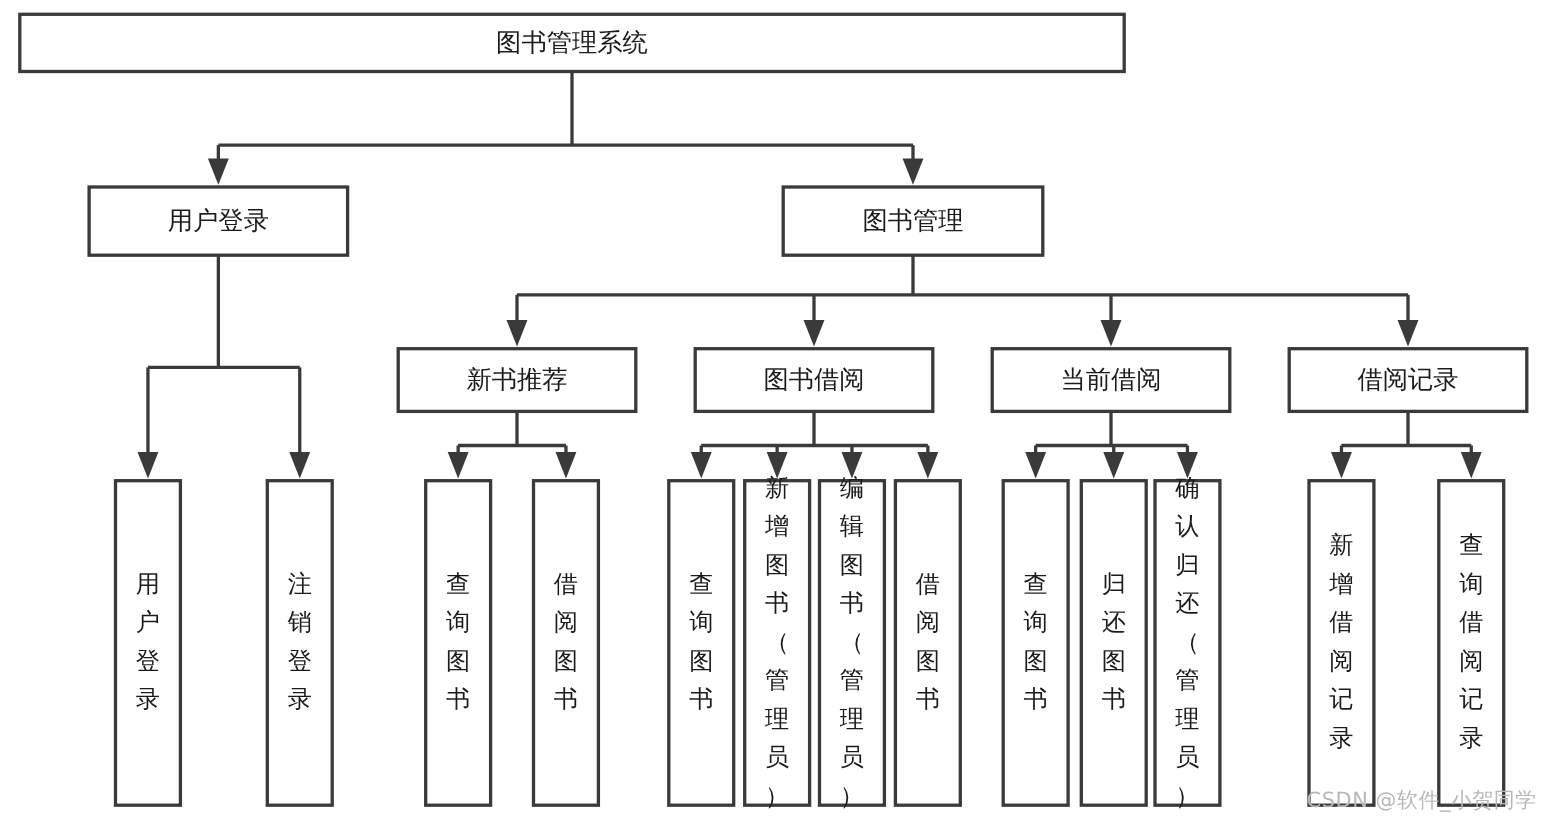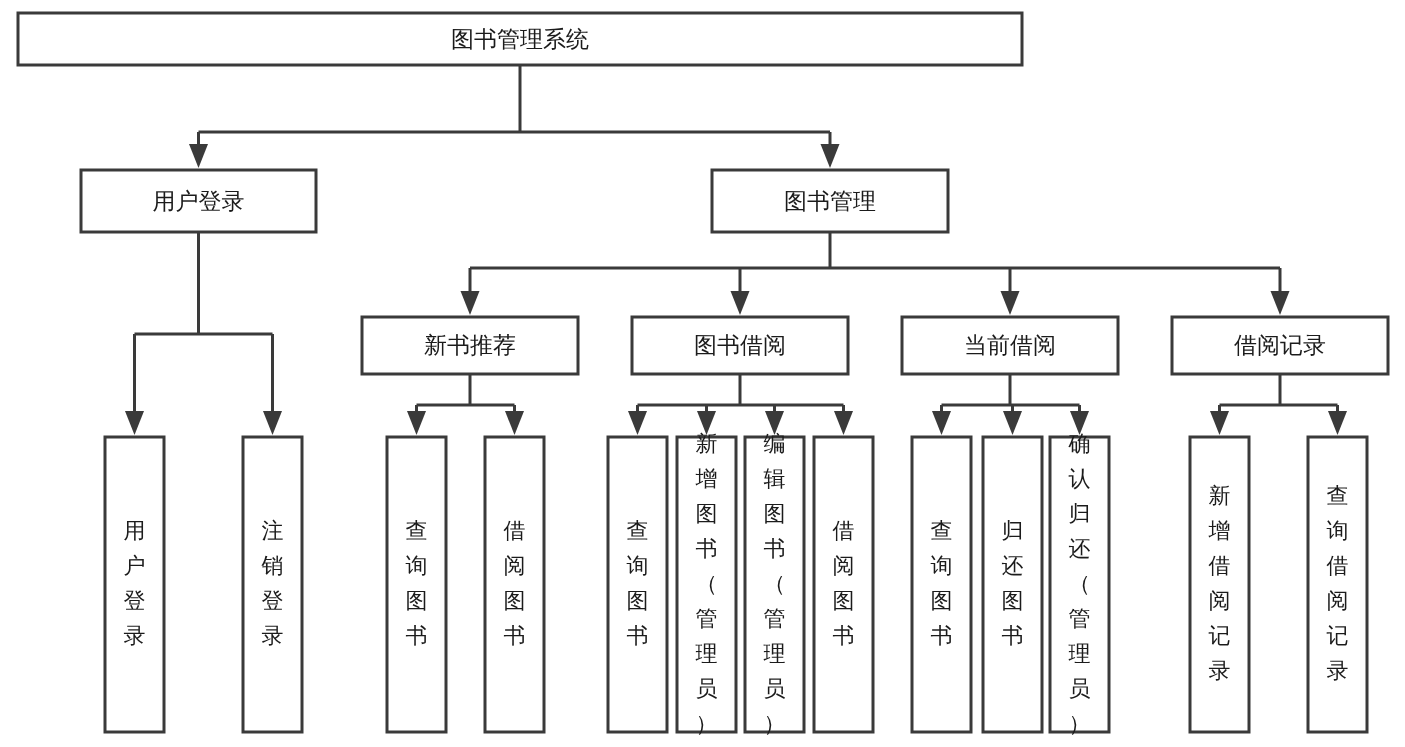--- a/index.html
+++ b/index.html
@@ -182,13 +182,14 @@
         <g>
           <rect class="node-box" x="1190" y="437" width="59" height="295"></rect>
           <text class="node-label vertical" x="1219.5" y="0"><tspan x="1219.5" y="497">新</tspan><tspan x="1219.5" y="532">增</tspan><tspan x="1219.5" y="567">借</tspan><tspan x="1219.5" y="602">阅</tspan><tspan x="1219.5" y="637">记</tspan><tspan x="1219.5" y="672">录</tspan></text>
         </g>
         <g>
           <rect class="node-box" x="1308" y="437" width="59" height="295"></rect>
           <text class="node-label vertical" x="1337.5" y="0"><tspan x="1337.5" y="497">查</tspan><tspan x="1337.5" y="532">询</tspan><tspan x="1337.5" y="567">借</tspan><tspan x="1337.5" y="602">阅</tspan><tspan x="1337.5" y="637">记</tspan><tspan x="1337.5" y="672">录</tspan></text>
         </g>
       </g>
   </svg>
+  <div class="watermark">CSDN @软件_小贺同学</div>
 </div>
 
 </body></html>

